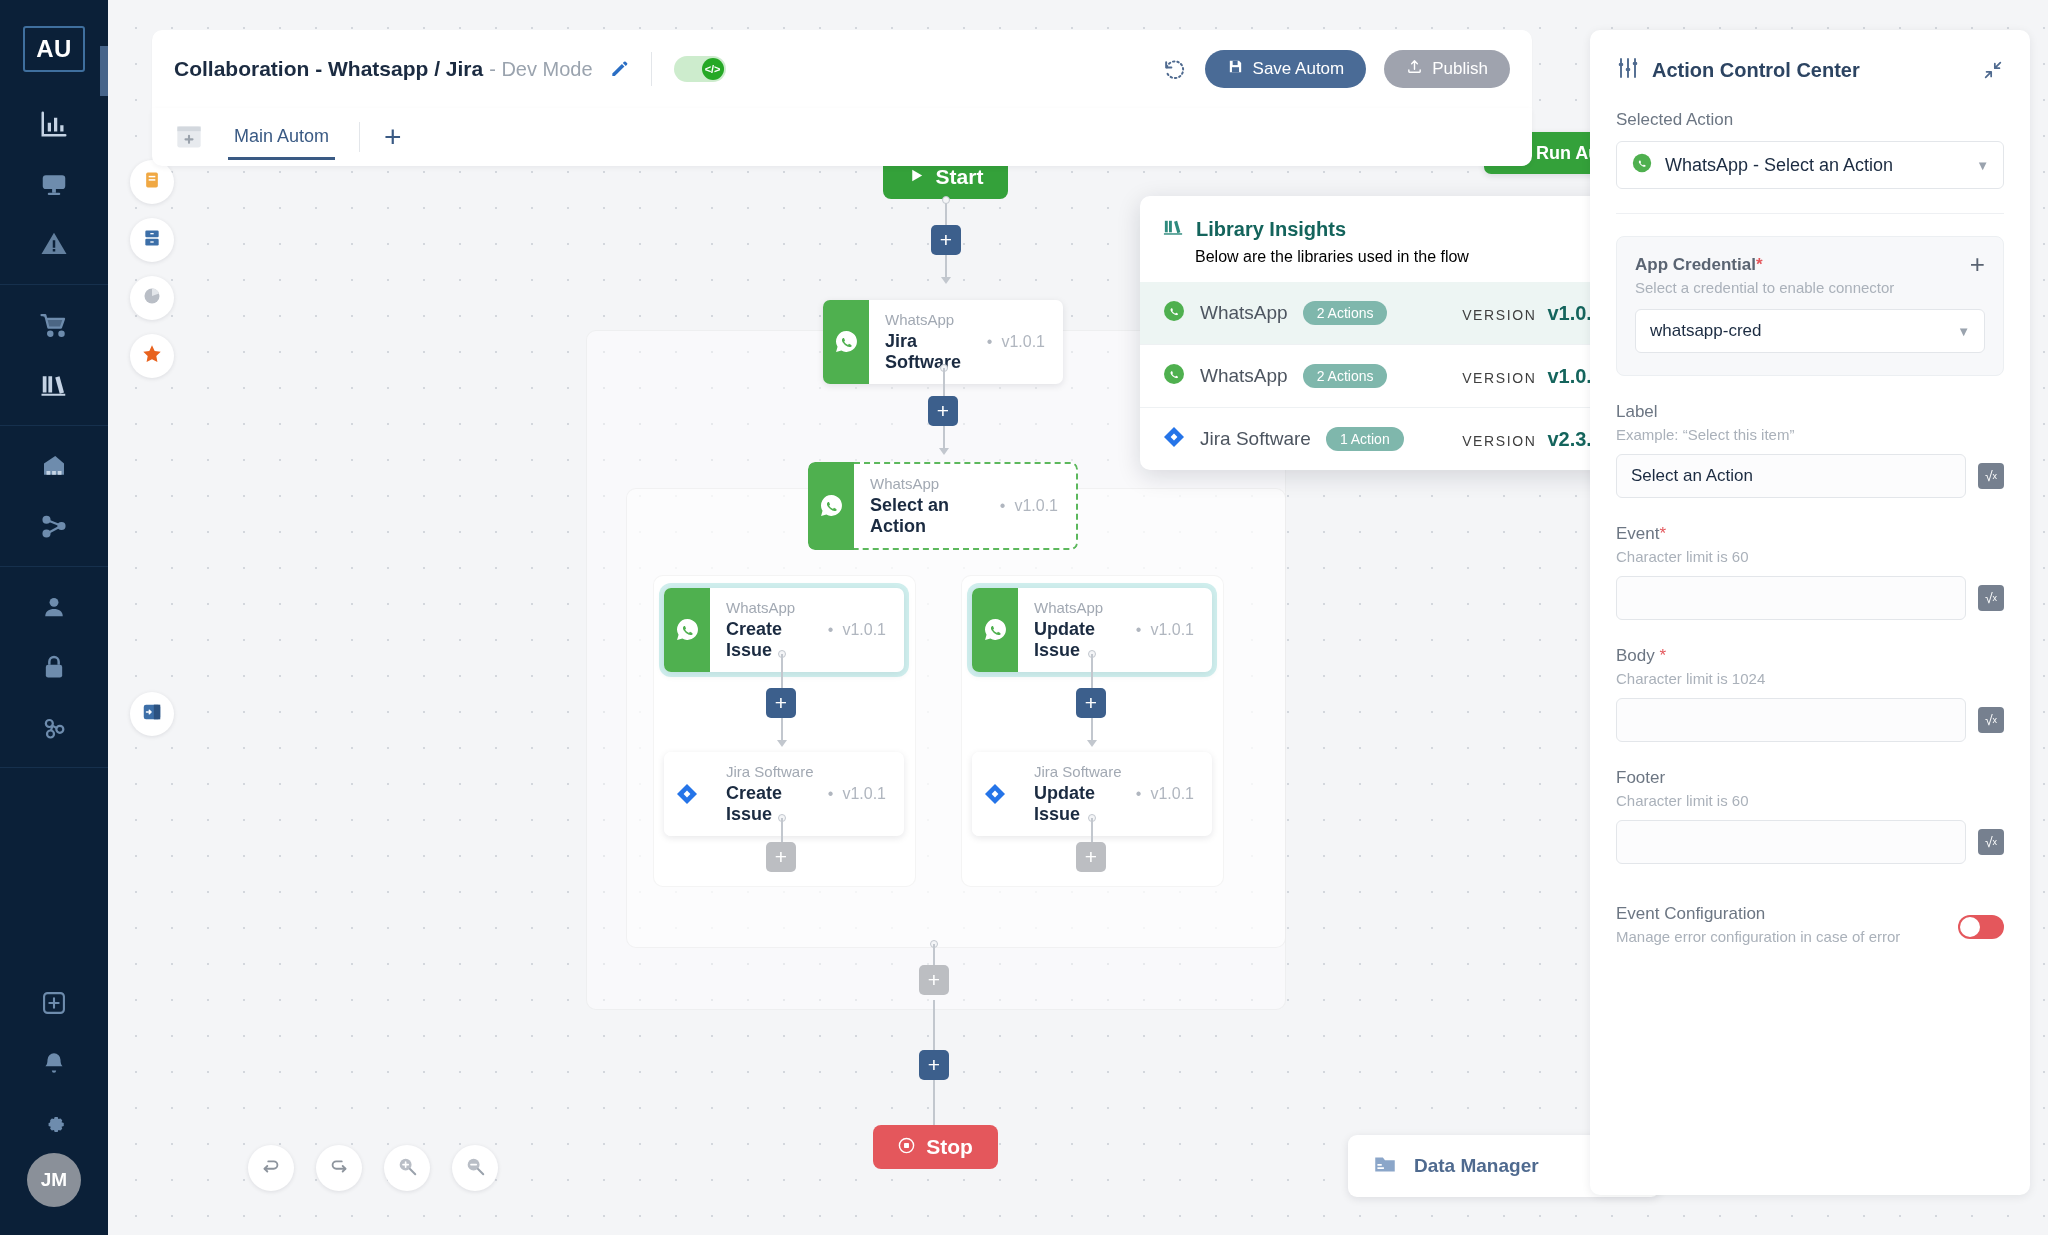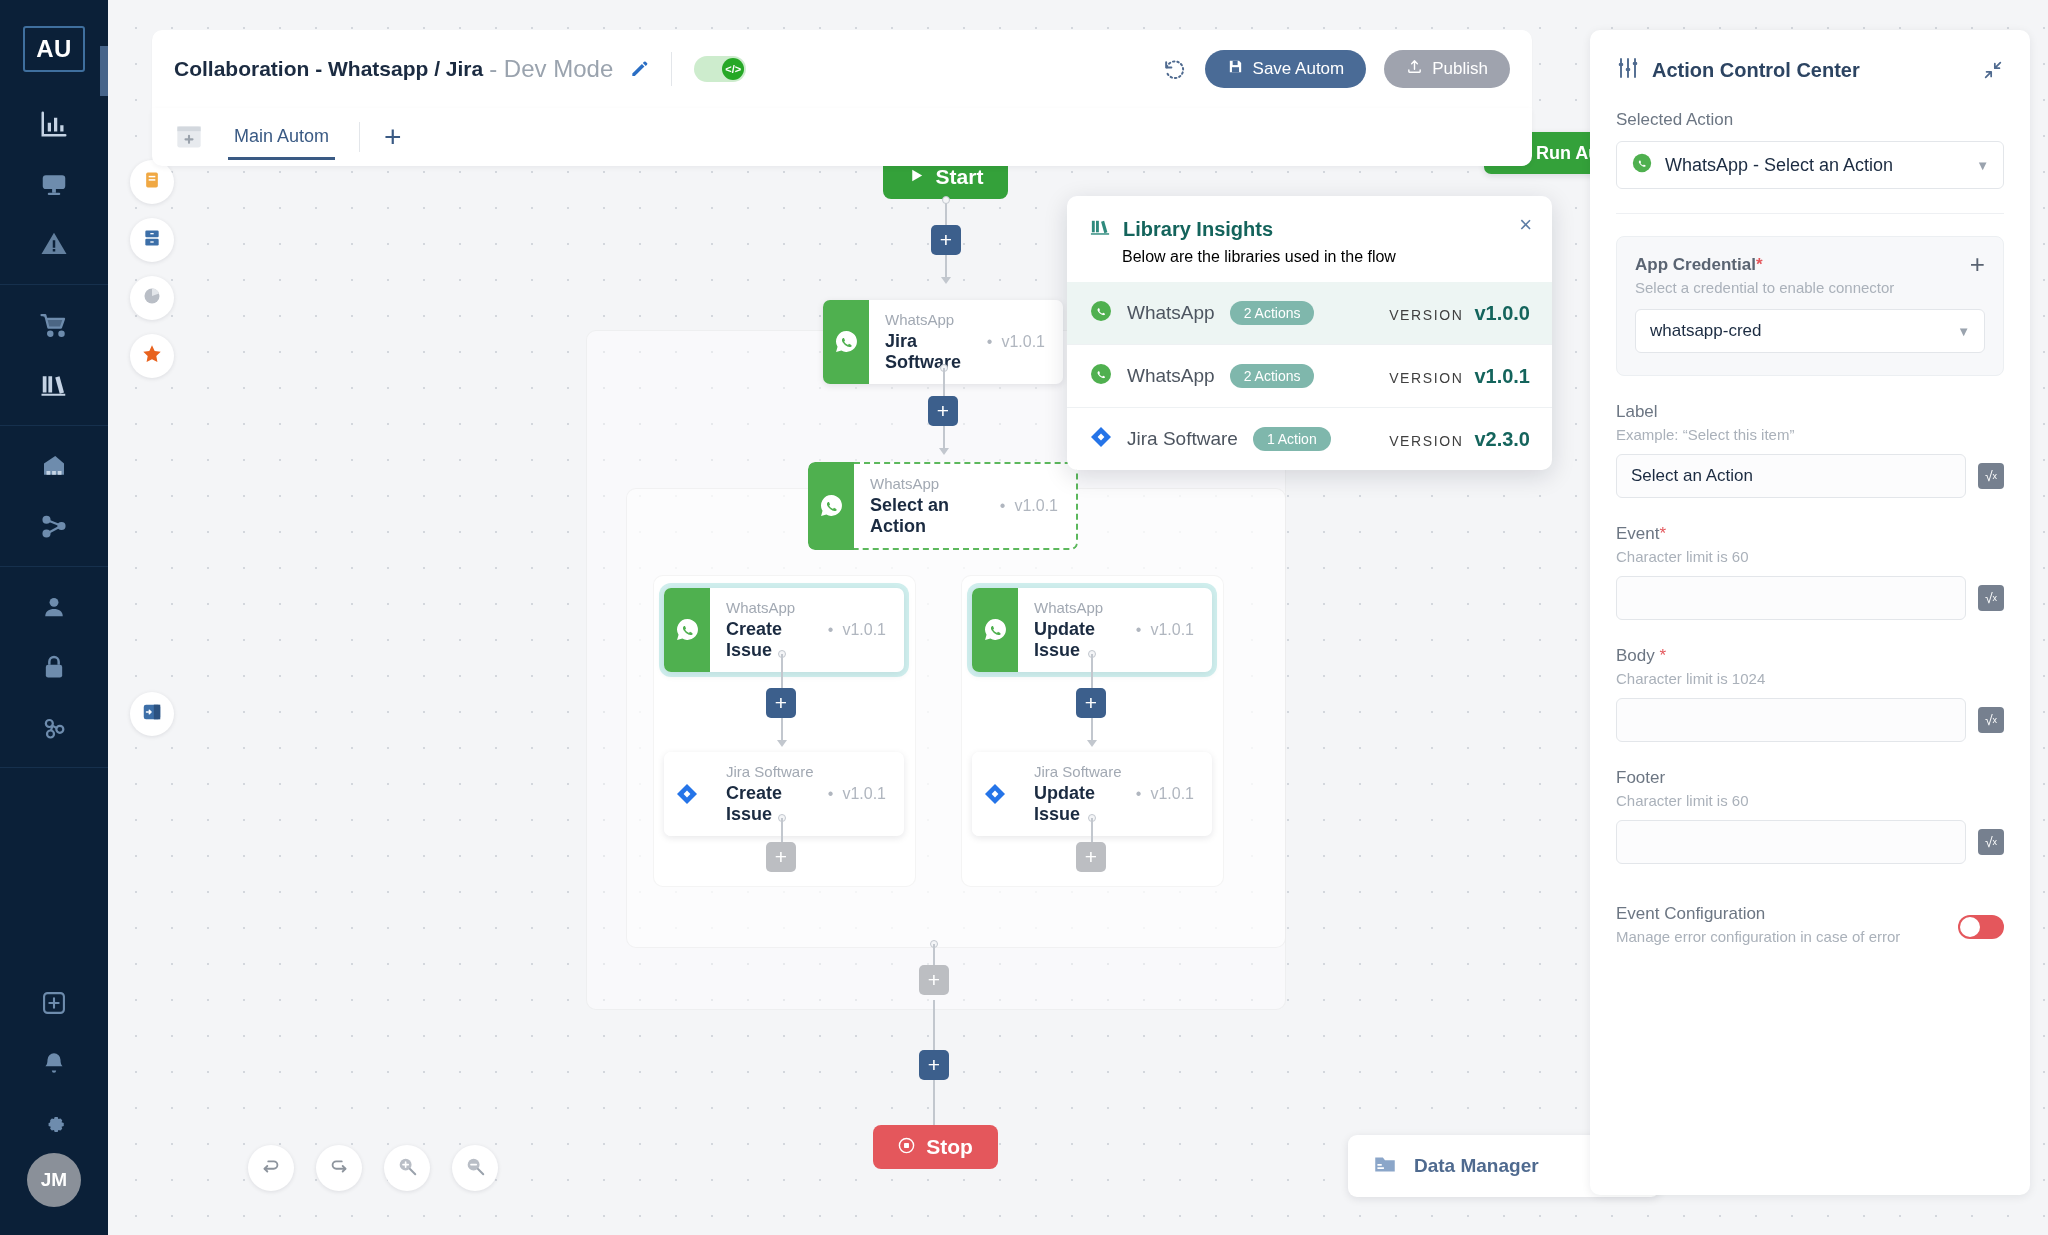--- a/index.html
+++ b/index.html
@@ -59,21 +59,21 @@
   }
 
   
   .topbar {
     position: absolute; left: 152px; top: 30px; width: 1380px; height: 78px;
     background: #fff; border-radius: 10px 10px 0 0;
     display: flex; align-items: center; padding: 0 22px;
     box-shadow: 0 1px 2px rgba(16,24,40,.05);
   }
   .flow-title { font-size: 21px; font-weight: bold; color: #1b2b41; white-space: nowrap; }
-  .flow-mode { font-size: 24px; color: #9aa3ae; margin-left: 6px; }
+  .flow-mode { font-size: 20px; color: #9aa3ae; margin-left: 6px; }
   .pencil-btn { margin-left: 16px; cursor: pointer; display: flex; }
   .tb-divider { width: 1px; height: 34px; background: #e3e6ea; margin: 0 22px; }
   .devtoggle {
     width: 52px; height: 26px; border-radius: 14px;
     background: #cdeccd; position: relative; cursor: pointer;
   }
   .devtoggle .knob {
     position: absolute; right: 2px; top: 2px; width: 22px; height: 22px; border-radius: 50%;
     background: #26a826; display: flex; align-items: center; justify-content: center;
     color: #fff; font-size: 11px; font-weight: bold;
@@ -174,21 +174,21 @@
     background: #34a13a; color: #fff; font-size: 18px; font-weight: bold;
     display: flex; align-items: center; gap: 11px; padding: 0 22px;
   }
   .runbtn .caret {
     background: #4cb352; width: 42px; display: flex; align-items: center; justify-content: center;
     border-left: 1px solid rgba(255,255,255,.3);
   }
 
   
   .lib-card {
-    position: absolute; left: 959px; top: 196px; width: 485px;
+    position: absolute; left: 1032px; top: 196px; width: 485px;
     background: #fff; border-radius: 10px;
     box-shadow: 0 6px 24px rgba(16,24,40,.14);
     overflow: hidden;
   }
   .lib-head { padding: 20px 22px 16px 22px; position: relative; }
   .lib-title-row { display: flex; align-items: center; gap: 11px; }
   .lib-title { font-size: 20px; font-weight: bold; color: #14645c; }
   .lib-sub { font-size: 16px; color: #000000; margin-top: 5px; margin-left: 33px; }
   .lib-close {
     position: absolute; right: 20px; top: 18px; font-size: 22px; color: #5d7da6;

